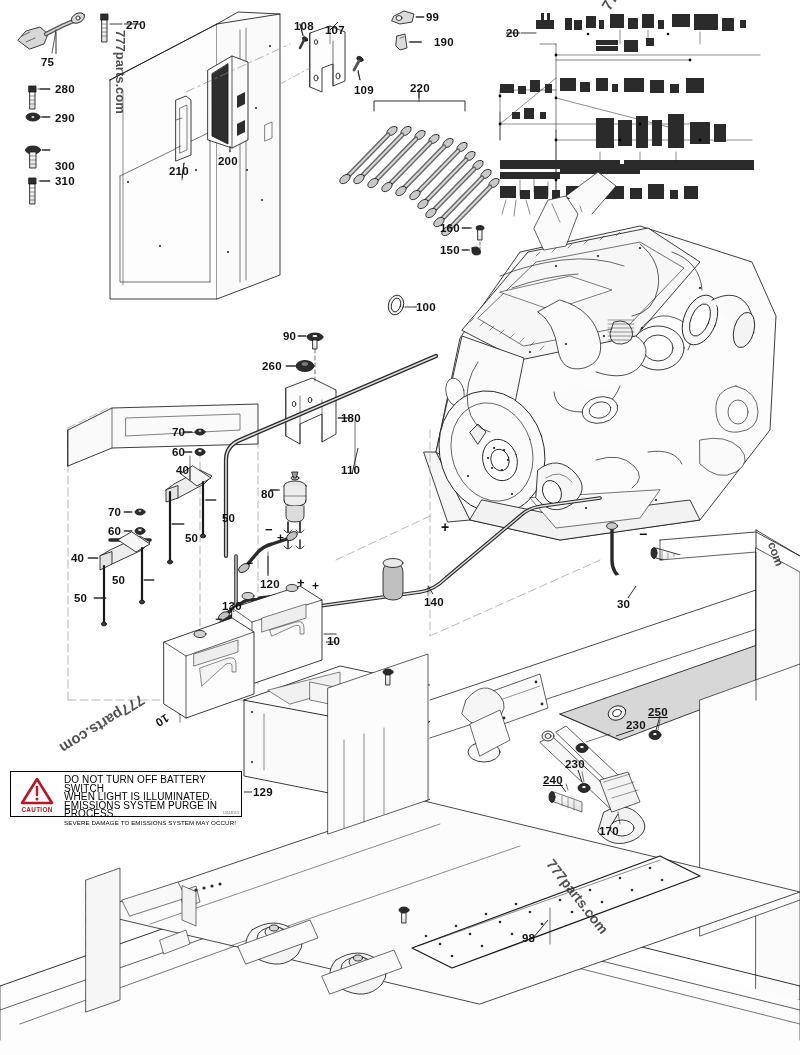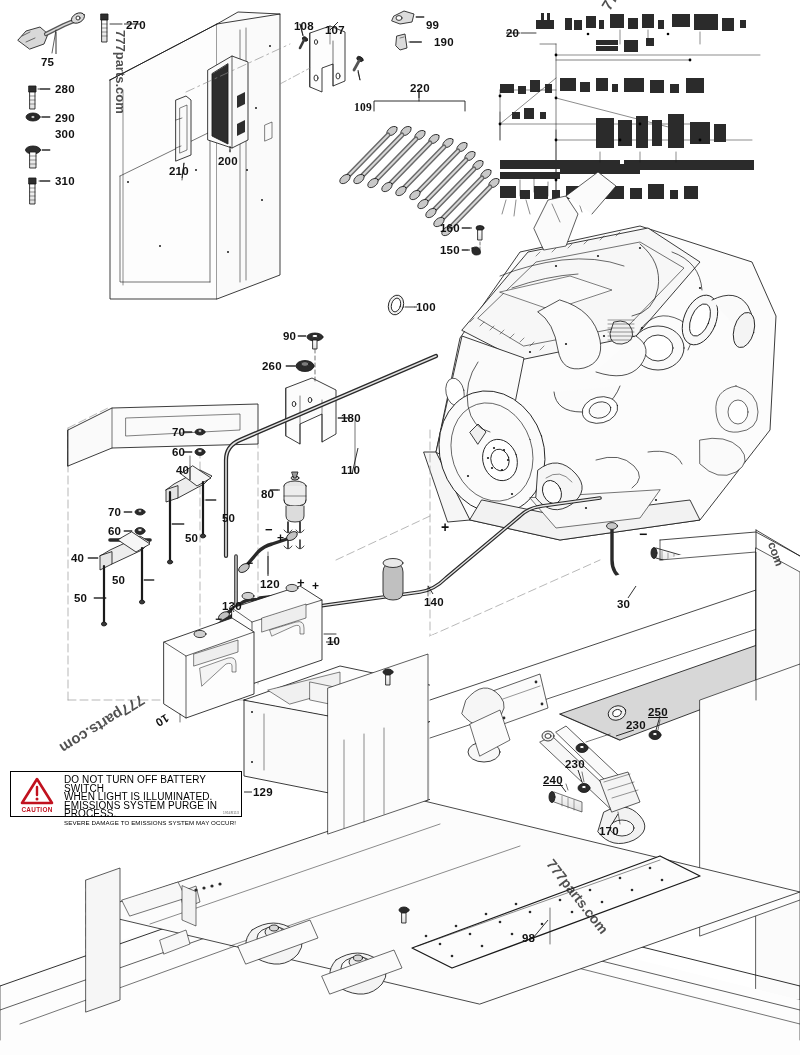--- a/index.html
+++ b/index.html
@@ -812,28 +812,28 @@
   <div class="wm" style="left:128px;top:30px;font-size:13px;transform:rotate(90deg);transform-origin:left top;">777parts.com</div>
   <div class="wm" style="left:598px;top:4px;font-size:15px;transform:rotate(-58deg);transform-origin:left top;">777parts.com</div>
   <div class="wm" style="left:148px;top:706px;font-size:15px;transform:rotate(-32deg) scale(-1,-1);transform-origin:left top;">777parts.com</div>
   <div class="wm" style="left:556px;top:856px;font-size:14px;transform:rotate(52deg);transform-origin:left top;">777parts.com</div>
   <div class="wm" style="left:778px;top:540px;font-size:12px;transform:rotate(70deg);transform-origin:left top;">com</div>
 
   <div class="cal" style="left:41px;top:56px;">75</div>
   <div class="cal" style="left:126px;top:19px;">270</div>
   <div class="cal" style="left:55px;top:83px;">280</div>
   <div class="cal" style="left:55px;top:112px;">290</div>
-  <div class="cal" style="left:55px;top:128px;">300</div>
+  <div class="cal" style="left:55px;top:160px;">300</div>
   <div class="cal" style="left:55px;top:175px;">310</div>
   <div class="cal" style="left:169px;top:165px;">210</div>
   <div class="cal" style="left:218px;top:155px;">200</div>
   <div class="cal" style="left:294px;top:11px;margin-top:9px;">108</div>
   <div class="cal" style="left:325px;top:24px;">107</div>
-  <div class="cal" style="left:354px;top:101px;font-family:Liberation Serif, serif;">109</div>
-  <div class="cal" style="left:426px;top:11px;margin-top:8px;">99</div>
+  <div class="cal" style="left:354px;top:84px;">109</div>
+  <div class="cal" style="left:426px;top:11px;">99</div>
   <div class="cal" style="left:424px;top:36px;margin-left:10px;">190</div>
   <div class="cal" style="left:410px;top:82px;">220</div>
   <div class="cal" style="left:506px;top:27px;">20</div>
   <div class="cal" style="left:440px;top:222px;">160</div>
   <div class="cal" style="left:440px;top:244px;">150</div>
   <div class="cal" style="left:416px;top:301px;text-align:center;">100</div>
   <div class="cal" style="left:283px;top:330px;">90</div>
   <div class="cal" style="left:262px;top:360px;">260</div>
   <div class="cal" style="left:341px;top:412px;">180</div>
   <div class="cal" style="left:172px;top:426px;">70</div>

